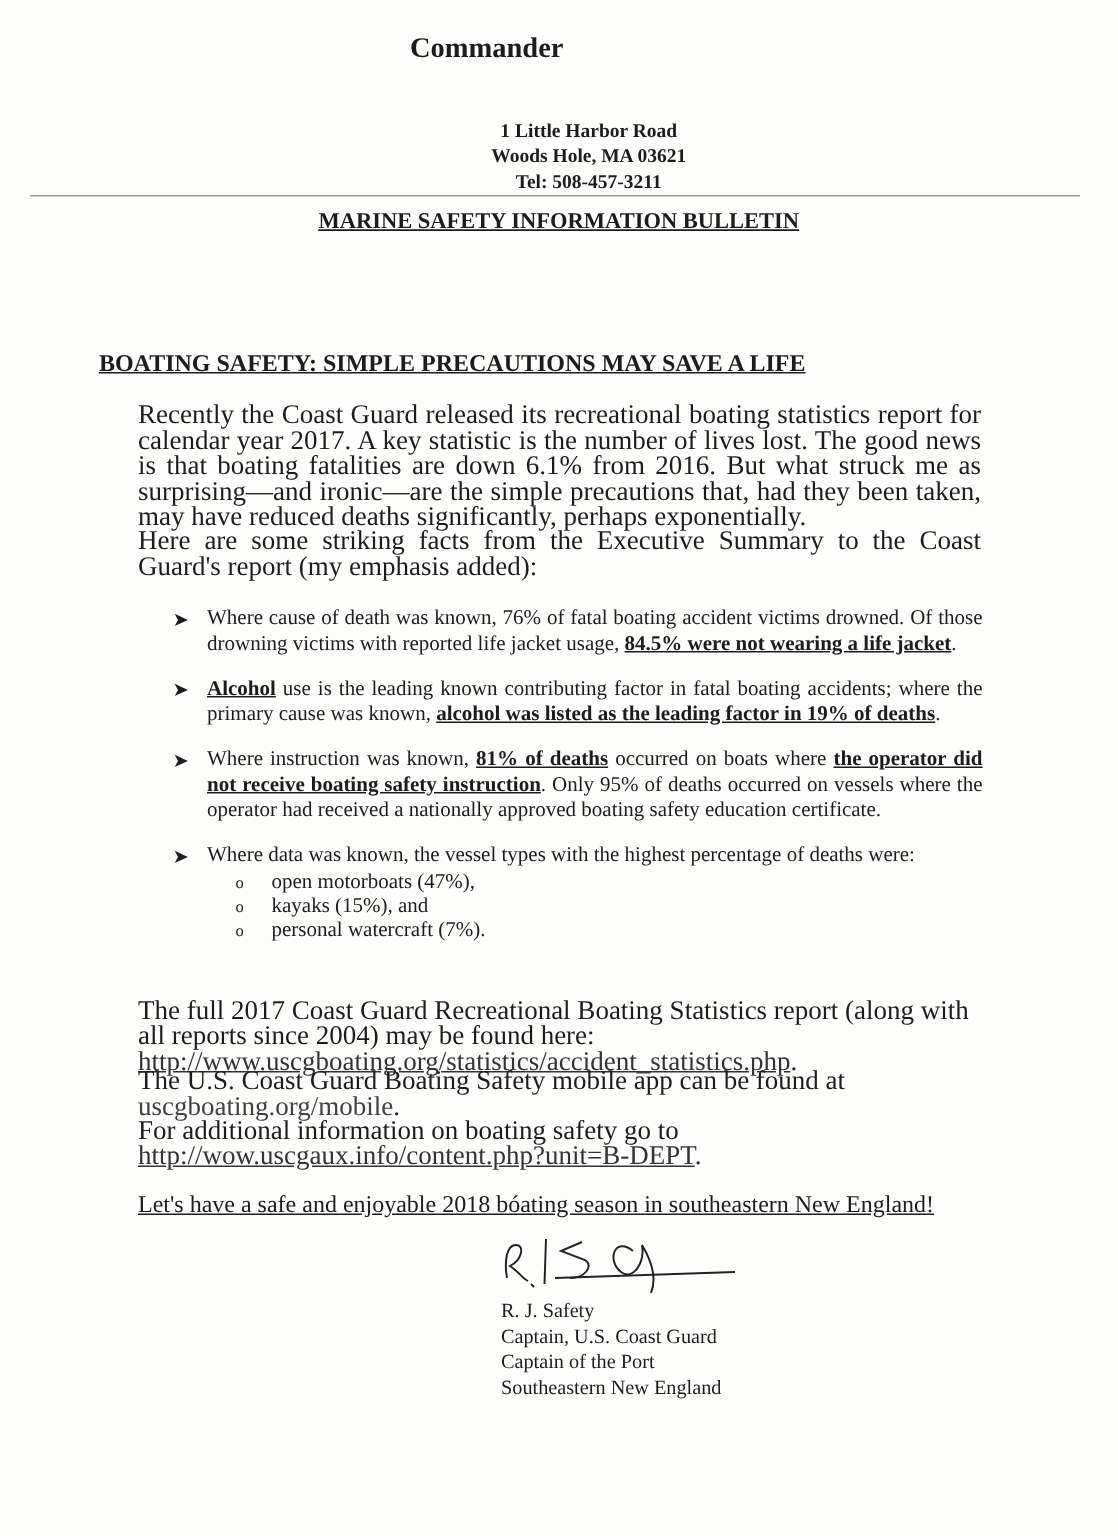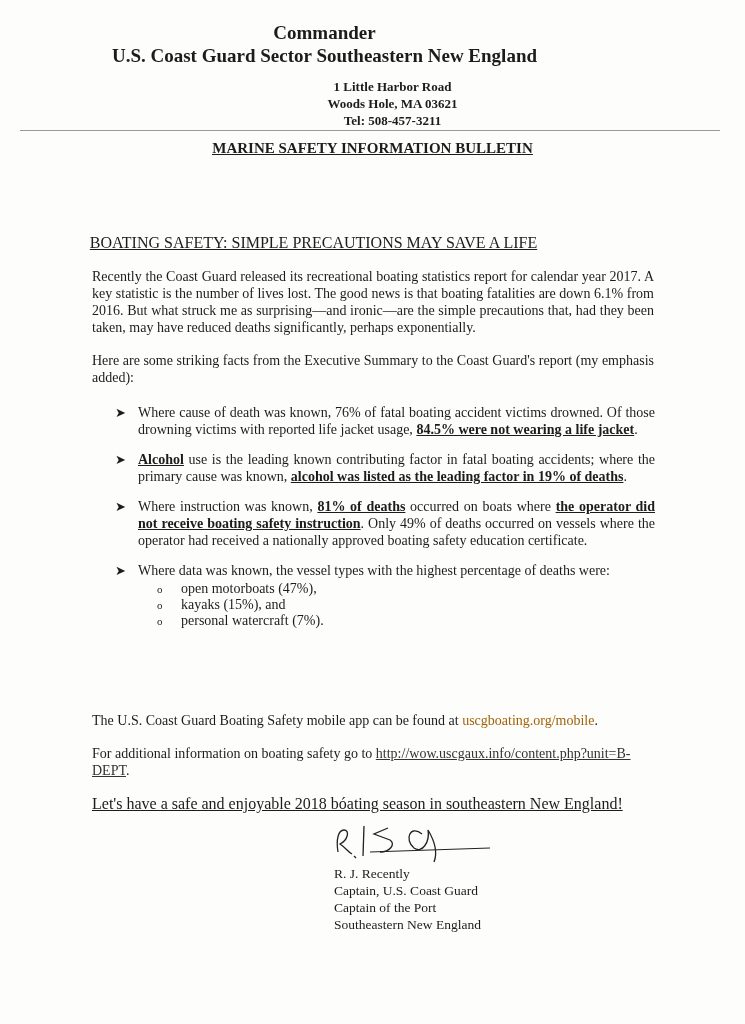--- a/index.html
+++ b/index.html
@@ -5,41 +5,40 @@
   html, body { margin:0; padding:0; }
   body { width:745px; height:1024px; background:#fdfdfc; font-family:"Liberation Serif", serif; color:#1c1c1c; position:relative; overflow:hidden; }
   .page { position:absolute; left:0; top:0; width:745px; height:1024px; }
   .center { text-align:center; }
   .h1 { position:absolute; left:0; width:649px; font-weight:bold; font-size:19px; line-height:22px; }
   .addr { position:absolute; left:0; width:745px; font-weight:bold; font-size:13px; line-height:17px;padding-left:20px; }
   .rule { position:absolute; left:20px; width:700px; top:130px; height:1px; background:#9a9a9a; }
   .bul-title { position:absolute; left:0; width:745px; font-weight:bold; font-size:15px; line-height:18px; }
   .u { text-decoration:underline; }
   .date { position:absolute; left:0; width:745px; top:192px; font-weight:bold; font-size:13px; }
-  .title { position:absolute; left:16px; width:595px; top:234px; font-weight:normal; font-size:16px; text-decoration:underline; text-align:center; }
-  .para { position:absolute; left:92px; width:562px; font-size:14px; line-height:17px; text-align:justify; }
+  .title { position:absolute; left:4px; width:595px; top:234px; font-weight:bold; font-size:16px; text-decoration:underline; text-align:center; }
+  .para { position:absolute; left:92px; width:562px; font-size:18px; line-height:17px; text-align:justify; }
   .bullet { position:absolute; left:115px; width:540px; font-size:14px; line-height:17px; }
   .bullet .arrow { position:absolute; left:0; top:0; font-size:13px; }
   .bullet .txt { margin-left:23px; display:block; text-align:justify; }
   .b { font-weight:bold; }
   .sub { position:absolute; left:157px; font-size:14px; line-height:17px; }
   .sub .o { display:inline-block; width:24px; font-size:11px; }
   .link { text-decoration:underline; color:#333; }
-  .light { color:#a16207; }
+  .light { color:#404040; }
   .closing { position:absolute; left:92px; top:795px; font-size:16px; text-decoration:underline; }
   .sig-block { position:absolute; left:334px; font-size:13.5px; line-height:17px; }
   .signature { position:absolute; left:330px; top:822px; }
 </style>
 </head>
 <body>
 
 <div class="page">
 
   <div class="h1 center" style="top:22px;">Commander</div>
-  <div class="h1 center" style="top:45px;">U.S. Coast Guard Sector Southeastern New England</div>
 
   <div class="addr center" style="top:78px;">1 Little Harbor Road</div>
   <div class="addr center" style="top:95px;">Woods Hole, MA  03621</div>
   <div class="addr center" style="top:112px;">Tel:  508-457-3211</div>
 
   <div class="rule"></div>
 
   <div class="bul-title center" style="top:139px;text-decoration:underline;"><span class="u">MARINE SAFETY INFORMATION BULLETIN</span></div>
 
   <div class="title">BOATING SAFETY: SIMPLE PRECAUTIONS MAY SAVE A LIFE</div>
@@ -52,49 +51,52 @@
     <span class="txt"><span>Where cause of death was known, 76% of fatal boating accident victims drowned. Of those drowning victims with reported life jacket usage, </span><span class="b u">84.5% were not wearing a life jacket</span><span>.</span></span>
   </div>
 
   <div class="bullet" style="top:451px;">
     <span class="arrow">➤</span>
     <span class="txt"><span class="b u">Alcohol</span><span> use is the leading known contributing factor in fatal boating accidents; where the primary cause was known, </span><span class="b u">alcohol was listed as the leading factor in 19% of deaths</span><span>.</span></span>
   </div>
 
   <div class="bullet" style="top:498px;">
     <span class="arrow">➤</span>
-    <span class="txt"><span>Where instruction was known, </span><span class="b u">81% of deaths</span><span> occurred on boats where </span><span class="b u">the operator did not receive boating safety instruction</span><span>. Only 49% of deaths occurred on vessels where the operator had received a nationally approved boating safety education certificate.</span></span>
+    <span class="txt"><span>Where instruction was known, </span><span class="b u">81% of deaths</span><span> occurred on boats where </span><span class="b u">the operator did not receive boating safety instruction</span><span>. Only 95% of deaths occurred on vessels where the operator had received a nationally approved boating safety education certificate.</span></span>
   </div>
 
   <div class="bullet" style="top:562px;">
     <span class="arrow">➤</span>
     <span class="txt">Where data was known, the vessel types with the highest percentage of deaths were:</span>
   </div>
   <div class="sub" style="top:580px;"><span class="o">o</span><span>open motorboats (47%),</span></div>
   <div class="sub" style="top:596px;"><span class="o">o</span><span>kayaks (15%), and</span></div>
   <div class="sub" style="top:612px;"><span class="o">o</span><span>personal watercraft (7%).</span></div>
 
+  <div class="para" style="top:665px; text-align:left;">
+    <span>The full 2017 Coast Guard Recreational Boating Statistics report (along with all reports since 2004) may be found here:  </span><span class="link">http://www.uscgboating.org/statistics/accident_statistics.php</span>.
+  </div>
 
   <div class="para" style="top:712px; text-align:left;">
     <span>The U.S. Coast Guard Boating Safety mobile app can be found at </span><span class="light">uscgboating.org/mobile</span>.
   </div>
 
   <div class="para" style="top:745px; text-align:left; width:560px;">
     <span>For additional information on boating safety go to </span><span class="link">http://wow.uscgaux.info/content.php?unit=B-DEPT</span>.
   </div>
 
   <div class="closing">Let's have a safe and enjoyable 2018 bóating season in southeastern New England!</div>
 
   <svg class="signature" width="180" height="50" viewBox="0 0 180 50">
     <path d="M8 30 C6 18 8 8 14 8 C20 8 18 18 10 22 C16 26 18 30 22 32" stroke="#222" stroke-width="1.3" fill="none"></path>
     <path d="M24 34 L26 36" stroke="#222" stroke-width="1.3"></path>
     <path d="M34 4 L33 34" stroke="#222" stroke-width="1.3"></path>
     <path d="M58 6 L44 12 L60 18 C66 22 60 30 50 30" stroke="#222" stroke-width="1.3" fill="none"></path>
     <path d="M40 30 L160 26" stroke="#222" stroke-width="1.2"></path>
     <path d="M92 12 C80 2 74 18 84 26 C92 32 100 20 98 8 C104 18 108 30 104 40" stroke="#222" stroke-width="1.3" fill="none"></path>
   </svg>
 
-  <div class="sig-block" style="top:865px;">R. J. Recently</div>
+  <div class="sig-block" style="top:865px;">R. J. Safety</div>
   <div class="sig-block" style="top:882px;">Captain, U.S. Coast Guard</div>
   <div class="sig-block" style="top:899px;">Captain of the Port</div>
   <div class="sig-block" style="top:916px;">Southeastern New England</div>
 
 </div>
 
 </body></html>

